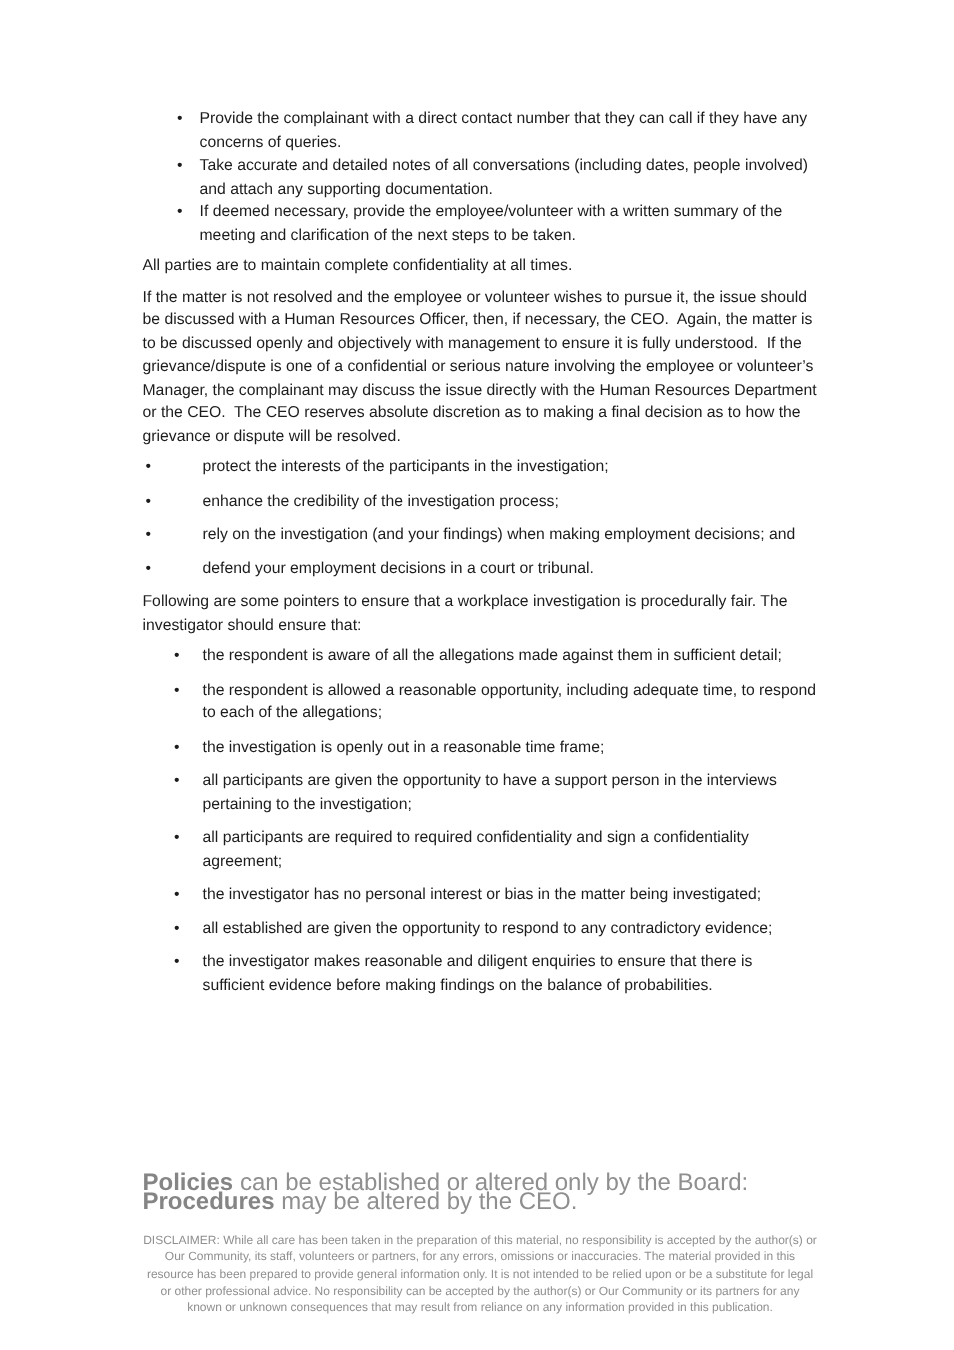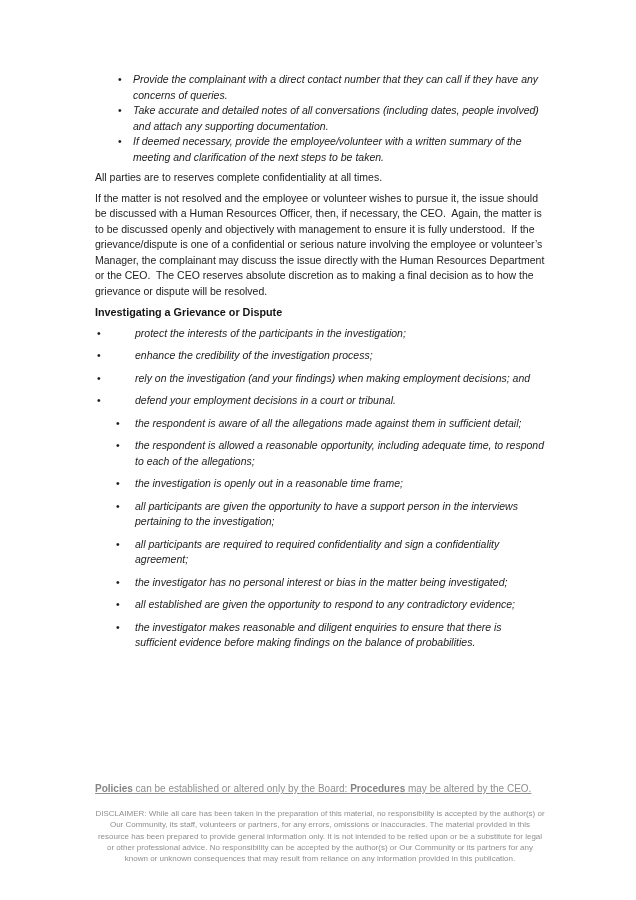--- a/index.html
+++ b/index.html
@@ -34,44 +34,43 @@
   ul {
     list-style: none;
     margin: 0 0 5px 0;
     padding: 0;
   }
   li {
     display: flex;
     align-items: flex-start;
   }
   .marker { flex: none; }
-  .li-text { flex: 1; font-style: italic; }
+  .li-text { flex: 1; }
 
   .list-intro li { margin: 0; }
   .list-intro .marker { margin-left: 23px; width: 15px; }
 
   .list-fairness li { margin-bottom: 7px; }
   .list-fairness .marker { margin-left: 2px; width: 38px; }
 
   .list-pointers li { margin-bottom: 7px; }
   .list-pointers .marker { margin-left: 21px; width: 19px; }
 
   .footer {
     position: absolute;
     left: 95px;
     right: 91px;
     top: 782px;
     color: #8f8f8f;
   }
   .policies-line {
-    font-size: 10px;
+    font-size: 16px;
     line-height: 13px;
     margin: 0 0 13px 0;
     white-space: pre-wrap;
-    text-decoration: underline;
   }
   .policies-line b { font-weight: bold; color: #858585; }
   .disclaimer {
     font-size: 8px;
     line-height: 11.3px;
     margin: 0;
     color: #8f8f8f;
     text-align: center;
   }
 </style>
@@ -89,25 +88,24 @@
       <span class="marker">•</span>
       <span class="li-text">Take accurate and detailed notes of all conversations (including dates, people involved) and attach any supporting documentation.</span>
     </li>
     <li>
       <span class="marker">•</span>
       <span class="li-text">If deemed necessary, provide the employee/volunteer with a written summary of the meeting and clarification of the next steps to be taken.</span>
     </li>
   </ul>
 
 
-  <p>All parties are to reserves complete confidentiality at all times.</p>
+  <p>All parties are to maintain complete confidentiality at all times.</p>
 
   <p>If the matter is not resolved and the employee or volunteer wishes to pursue it, the issue should be discussed with a Human Resources Officer, then, if necessary, the CEO.  Again, the matter is to be discussed openly and objectively with management to ensure it is fully understood.  If the grievance/dispute is one of a confidential or serious nature involving the employee or volunteer’s Manager, the complainant may discuss the issue directly with the Human Resources Department or the CEO.  The CEO reserves absolute discretion as to making a final decision as to how the grievance or dispute will be resolved.</p>
 
-  <h2>Investigating a Grievance or Dispute</h2>
 
 
   <ul class="list-fairness">
     <li>
       <span class="marker">•</span>
       <span class="li-text">protect the interests of the participants in the investigation;</span>
     </li>
     <li>
       <span class="marker">•</span>
       <span class="li-text">enhance the credibility of the investigation process;</span>
@@ -115,20 +113,21 @@
     <li>
       <span class="marker">•</span>
       <span class="li-text">rely on the investigation (and your findings) when making employment decisions; and</span>
     </li>
     <li>
       <span class="marker">•</span>
       <span class="li-text">defend your employment decisions in a court or tribunal.</span>
     </li>
   </ul>
 
+  <p>Following are some pointers to ensure that a workplace investigation is procedurally fair. The investigator should ensure that:</p>
 
   <ul class="list-pointers">
     <li>
       <span class="marker">•</span>
       <span class="li-text">the respondent is aware of all the allegations made against them in sufficient detail;</span>
     </li>
     <li>
       <span class="marker">•</span>
       <span class="li-text">the respondent is allowed a reasonable opportunity, including adequate time, to respond to each of the allegations;</span>
     </li>

